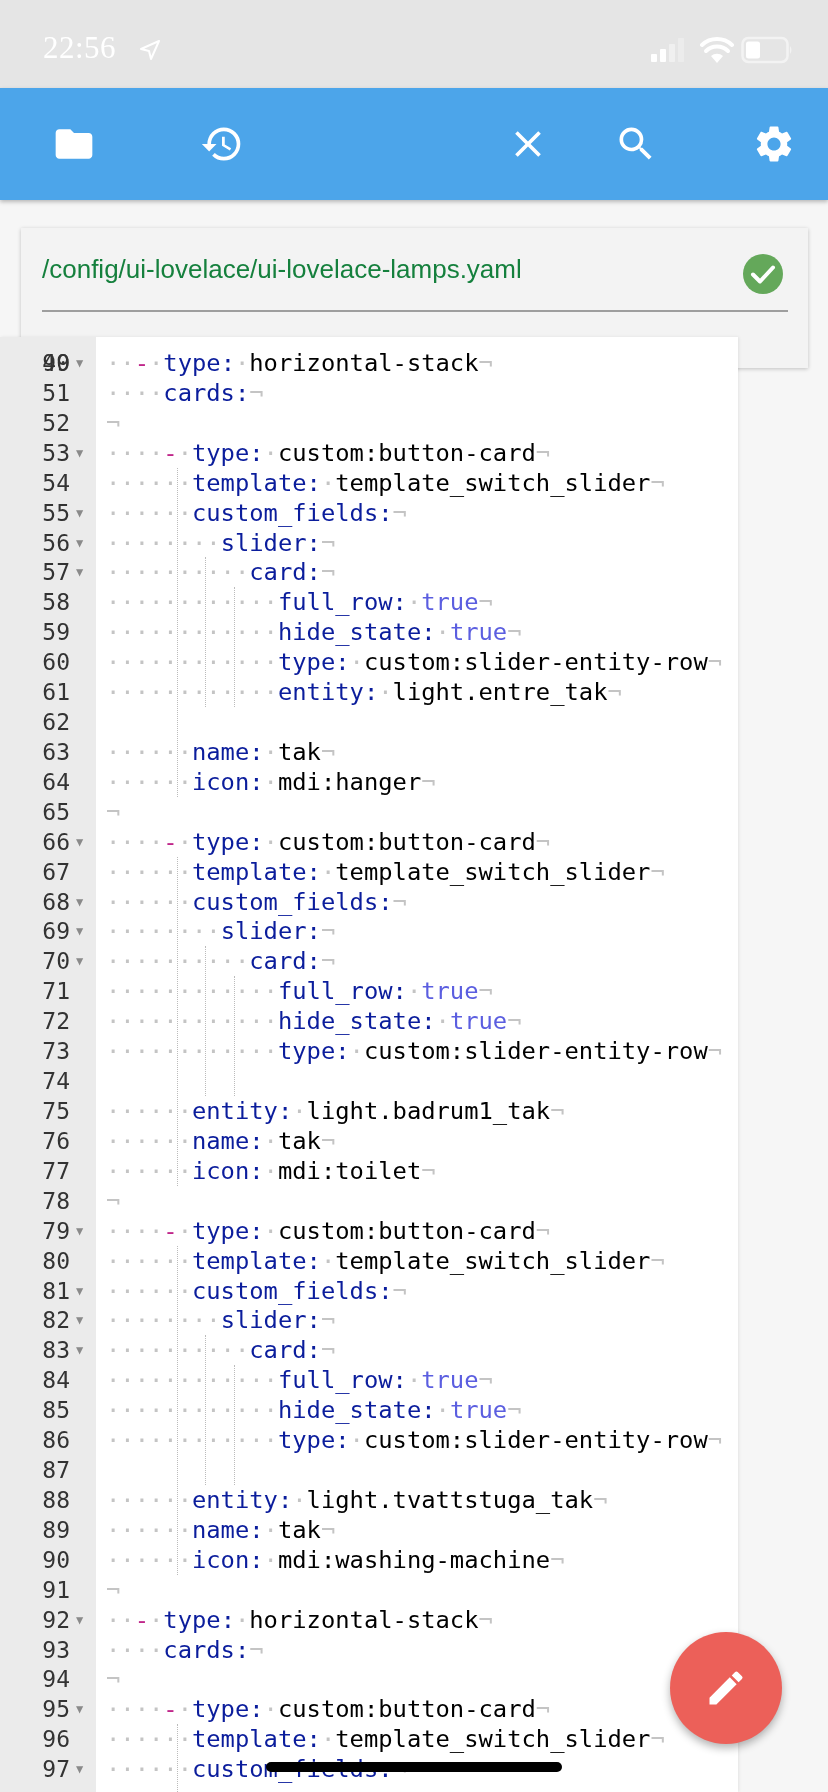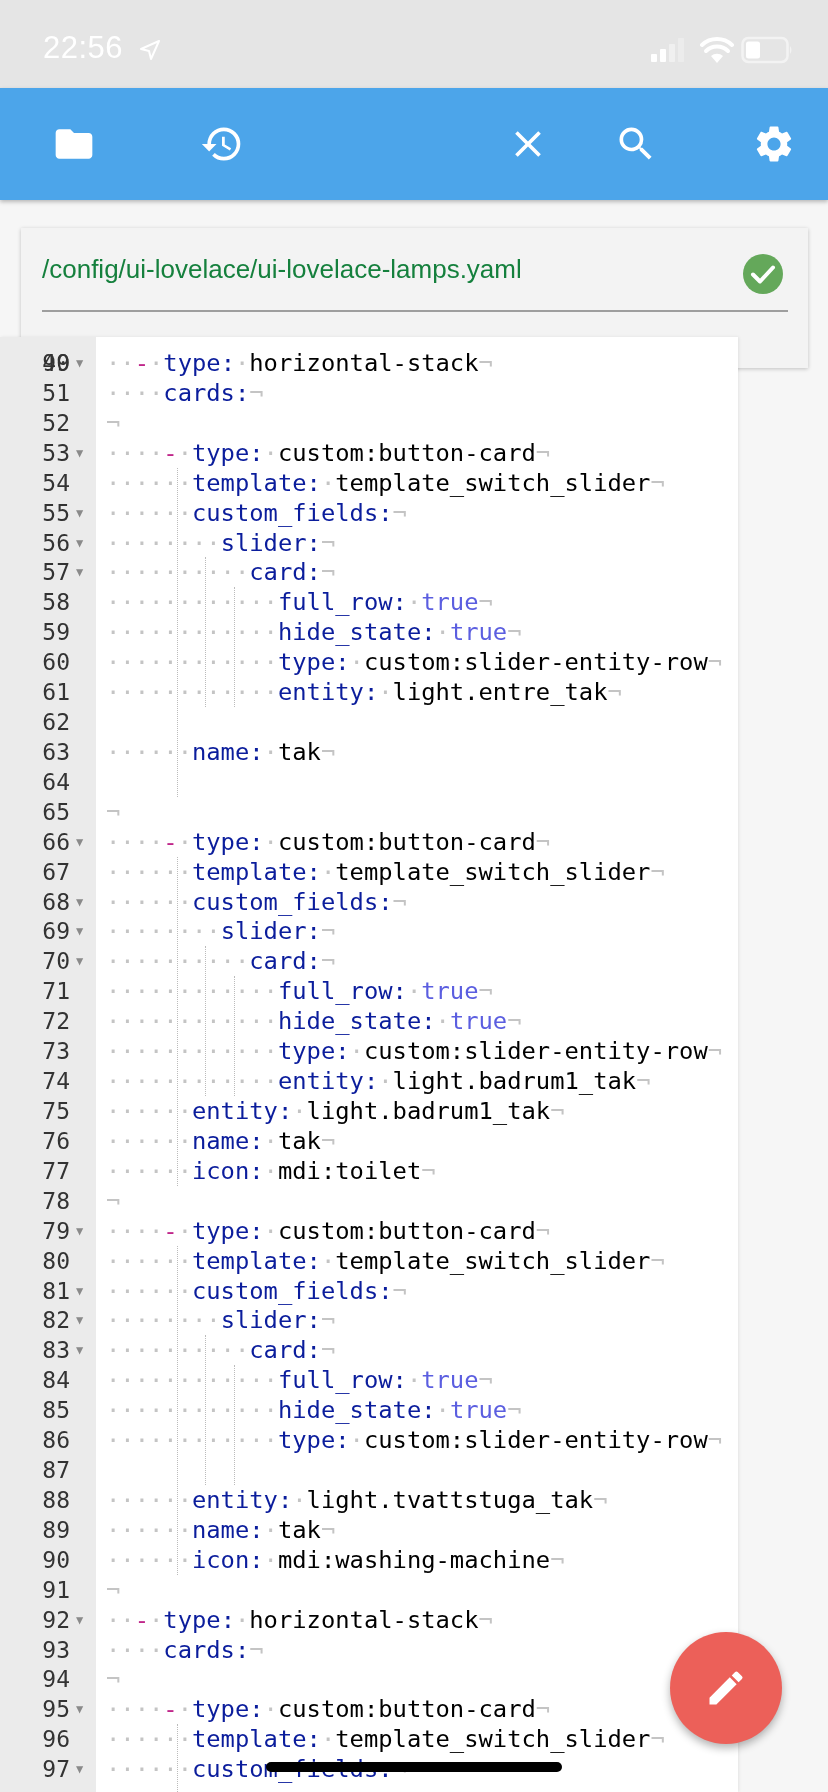--- a/index.html
+++ b/index.html
@@ -1,21 +1,21 @@
 <!DOCTYPE html>
 <html><head>
 <meta charset="utf-8">
 <style>
   * { box-sizing: border-box; margin: 0; padding: 0; }
   html, body { width: 828px; height: 1792px; overflow: hidden; background: #f6f6f6; }
   body { position: relative; font-family: "Liberation Sans", "DejaVu Sans", sans-serif; }
 
   
   .statusbar { position: absolute; left: 0; top: 0; width: 828px; height: 88px; background: #e5e5e5; }
-  .status-time { position: absolute; left: 43px; top: 30px; font-size: 31px; font-weight: 500; color: #ffffff; font-family: Liberation Sans, sans-serif; letter-spacing: 0.5px; }
+  .status-time { position: absolute; left: 43px; top: 30px; font-size: 31px; font-weight: 500; color: #ffffff; font-family: Liberation Serif, serif; letter-spacing: 0.5px; }
   .loc-icon { position: absolute; left: 138px; top: 38px; width: 24px; height: 24px; }
   .signal-icon { position: absolute; left: 651px; top: 38px; width: 40px; height: 24px; }
   .wifi-icon { position: absolute; left: 700px; top: 36px; width: 34px; height: 28px; }
   .battery-icon { position: absolute; left: 741px; top: 36px; width: 54px; height: 28px; }
 
   
   .toolbar { position: absolute; left: 0; top: 88px; width: 828px; height: 112px; background: #4ca5ea; box-shadow: 0 2px 4px rgba(0,0,0,0.25); z-index: 3; }
   .tb-btn { position: absolute; top: 24px; width: 64px; height: 64px; display: flex; align-items: center; justify-content: center; cursor: pointer; }
   .tb-btn svg { width: 44px; height: 44px; fill: #ffffff; }
 
@@ -121,31 +121,31 @@
       <div class="line" style="top: 130.68px;"><span class="ln">54</span><span class="code"><span class="ws">······</span><span class="k">template</span><span class="k">:</span><span class="ws">·</span><span class="v">template_switch_slider</span><span class="eol">¬</span></span></div>
       <div class="line" style="top: 160.6px;"><span class="ln">55</span><span class="fold">▼</span><span class="code"><span class="ws">······</span><span class="k">custom_fields</span><span class="k">:</span><span class="eol">¬</span></span></div>
       <div class="line" style="top: 190.52px;"><span class="ln">56</span><span class="fold">▼</span><span class="code"><span class="ws">········</span><span class="k">slider</span><span class="k">:</span><span class="eol">¬</span></span></div>
       <div class="line" style="top: 220.44px;"><span class="ln">57</span><span class="fold">▼</span><span class="code"><span class="ws">··········</span><span class="k">card</span><span class="k">:</span><span class="eol">¬</span></span></div>
       <div class="line" style="top: 250.36px;"><span class="ln">58</span><span class="code"><span class="ws">············</span><span class="k">full_row</span><span class="k">:</span><span class="ws">·</span><span class="b">true</span><span class="eol">¬</span></span></div>
       <div class="line" style="top: 280.28px;"><span class="ln">59</span><span class="code"><span class="ws">············</span><span class="k">hide_state</span><span class="k">:</span><span class="ws">·</span><span class="b">true</span><span class="eol">¬</span></span></div>
       <div class="line" style="top: 310.2px;"><span class="ln">60</span><span class="code"><span class="ws">············</span><span class="k">type</span><span class="k">:</span><span class="ws">·</span><span class="v">custom:slider-entity-row</span><span class="eol">¬</span></span></div>
       <div class="line" style="top: 340.12px;"><span class="ln">61</span><span class="code"><span class="ws">············</span><span class="k">entity</span><span class="k">:</span><span class="ws">·</span><span class="v">light.entre_tak</span><span class="eol">¬</span></span></div>
       <div class="line" style="top: 370.04px;"><span class="ln">62</span></div>
       <div class="line" style="top: 399.96px;"><span class="ln">63</span><span class="code"><span class="ws">······</span><span class="k">name</span><span class="k">:</span><span class="ws">·</span><span class="v">tak</span><span class="eol">¬</span></span></div>
-      <div class="line" style="top: 429.88px;"><span class="ln">64</span></div>
+      <div class="line" style="top: 429.88px;"><span class="ln">64</span><span class="code"><span class="ws">······</span><span class="k">icon</span><span class="k">:</span><span class="ws">·</span><span class="v">mdi:hanger</span><span class="eol">¬</span></span></div>
       <div class="line" style="top: 459.8px;"><span class="ln">65</span><span class="code"><span class="eol">¬</span></span></div>
       <div class="line" style="top: 489.72px;"><span class="ln">66</span><span class="fold">▼</span><span class="code"><span class="ws">····</span><span class="dash">-</span><span class="ws">·</span><span class="k">type</span><span class="k">:</span><span class="ws">·</span><span class="v">custom:button-card</span><span class="eol">¬</span></span></div>
       <div class="line" style="top: 519.64px;"><span class="ln">67</span><span class="code"><span class="ws">······</span><span class="k">template</span><span class="k">:</span><span class="ws">·</span><span class="v">template_switch_slider</span><span class="eol">¬</span></span></div>
       <div class="line" style="top: 549.56px;"><span class="ln">68</span><span class="fold">▼</span><span class="code"><span class="ws">······</span><span class="k">custom_fields</span><span class="k">:</span><span class="eol">¬</span></span></div>
       <div class="line" style="top: 579.48px;"><span class="ln">69</span><span class="fold">▼</span><span class="code"><span class="ws">········</span><span class="k">slider</span><span class="k">:</span><span class="eol">¬</span></span></div>
       <div class="line" style="top: 609.4px;"><span class="ln">70</span><span class="fold">▼</span><span class="code"><span class="ws">··········</span><span class="k">card</span><span class="k">:</span><span class="eol">¬</span></span></div>
       <div class="line" style="top: 639.32px;"><span class="ln">71</span><span class="code"><span class="ws">············</span><span class="k">full_row</span><span class="k">:</span><span class="ws">·</span><span class="b">true</span><span class="eol">¬</span></span></div>
       <div class="line" style="top: 669.24px;"><span class="ln">72</span><span class="code"><span class="ws">············</span><span class="k">hide_state</span><span class="k">:</span><span class="ws">·</span><span class="b">true</span><span class="eol">¬</span></span></div>
       <div class="line" style="top: 699.16px;"><span class="ln">73</span><span class="code"><span class="ws">············</span><span class="k">type</span><span class="k">:</span><span class="ws">·</span><span class="v">custom:slider-entity-row</span><span class="eol">¬</span></span></div>
-      <div class="line" style="top: 729.08px;"><span class="ln">74</span><span class="code"><span class="ws">············</span><span class="k">entity</span><span class="k">:</span><span class="ws">·</span><span class="v">light.badrum1_tak</span><span class="eol">¬</span></span></div>
+      <div class="line" style="top: 729.08px;"><span class="ln">74</span></div>
       <div class="line" style="top: 759px;"><span class="ln">75</span><span class="code"><span class="ws">······</span><span class="k">entity</span><span class="k">:</span><span class="ws">·</span><span class="v">light.badrum1_tak</span><span class="eol">¬</span></span></div>
       <div class="line" style="top: 788.92px;"><span class="ln">76</span><span class="code"><span class="ws">······</span><span class="k">name</span><span class="k">:</span><span class="ws">·</span><span class="v">tak</span><span class="eol">¬</span></span></div>
       <div class="line" style="top: 818.84px;"><span class="ln">77</span><span class="code"><span class="ws">······</span><span class="k">icon</span><span class="k">:</span><span class="ws">·</span><span class="v">mdi:toilet</span><span class="eol">¬</span></span></div>
       <div class="line" style="top: 848.76px;"><span class="ln">78</span><span class="code"><span class="eol">¬</span></span></div>
       <div class="line" style="top: 878.68px;"><span class="ln">79</span><span class="fold">▼</span><span class="code"><span class="ws">····</span><span class="dash">-</span><span class="ws">·</span><span class="k">type</span><span class="k">:</span><span class="ws">·</span><span class="v">custom:button-card</span><span class="eol">¬</span></span></div>
       <div class="line" style="top: 908.6px;"><span class="ln">80</span><span class="code"><span class="ws">······</span><span class="k">template</span><span class="k">:</span><span class="ws">·</span><span class="v">template_switch_slider</span><span class="eol">¬</span></span></div>
       <div class="line" style="top: 938.52px;"><span class="ln">81</span><span class="fold">▼</span><span class="code"><span class="ws">······</span><span class="k">custom_fields</span><span class="k">:</span><span class="eol">¬</span></span></div>
       <div class="line" style="top: 968.44px;"><span class="ln">82</span><span class="fold">▼</span><span class="code"><span class="ws">········</span><span class="k">slider</span><span class="k">:</span><span class="eol">¬</span></span></div>
       <div class="line" style="top: 998.36px;"><span class="ln">83</span><span class="fold">▼</span><span class="code"><span class="ws">··········</span><span class="k">card</span><span class="k">:</span><span class="eol">¬</span></span></div>
       <div class="line" style="top: 1028.28px;"><span class="ln">84</span><span class="code"><span class="ws">············</span><span class="k">full_row</span><span class="k">:</span><span class="ws">·</span><span class="b">true</span><span class="eol">¬</span></span></div>

